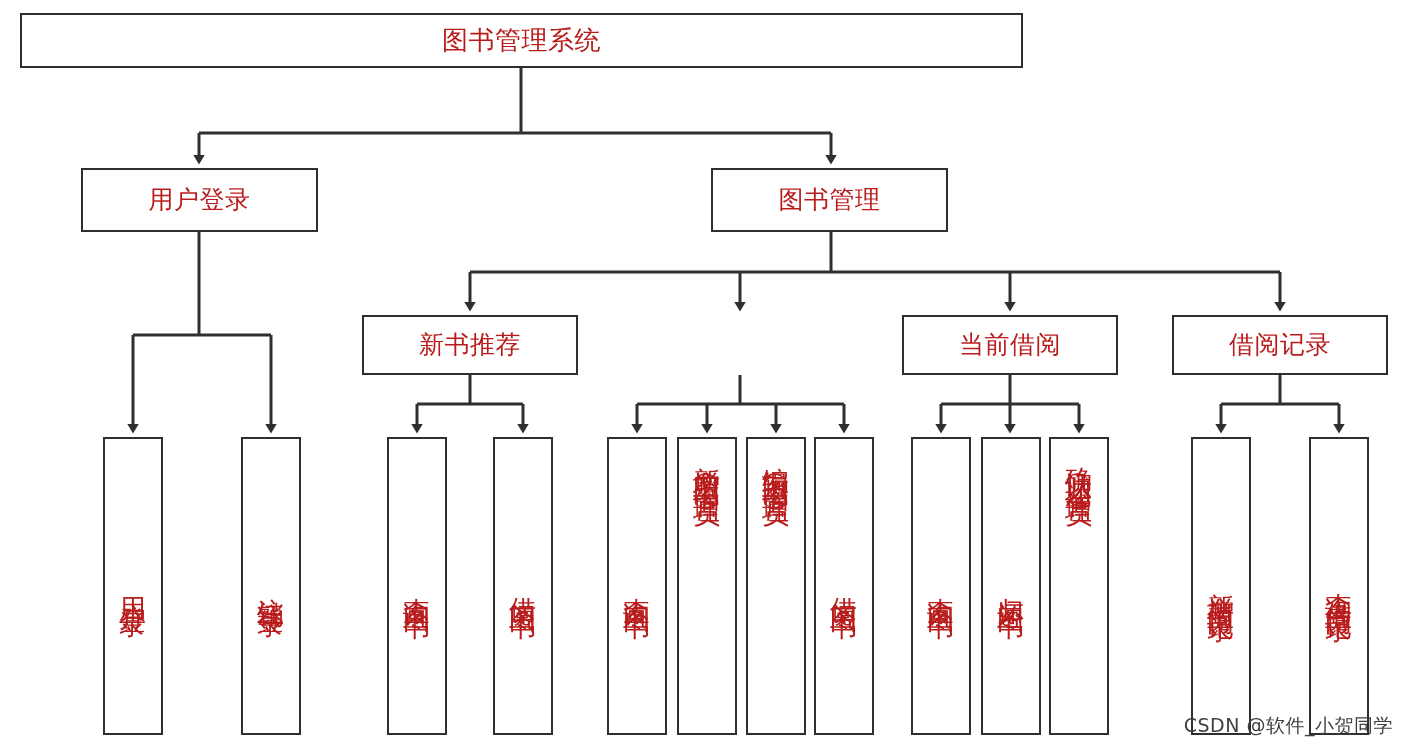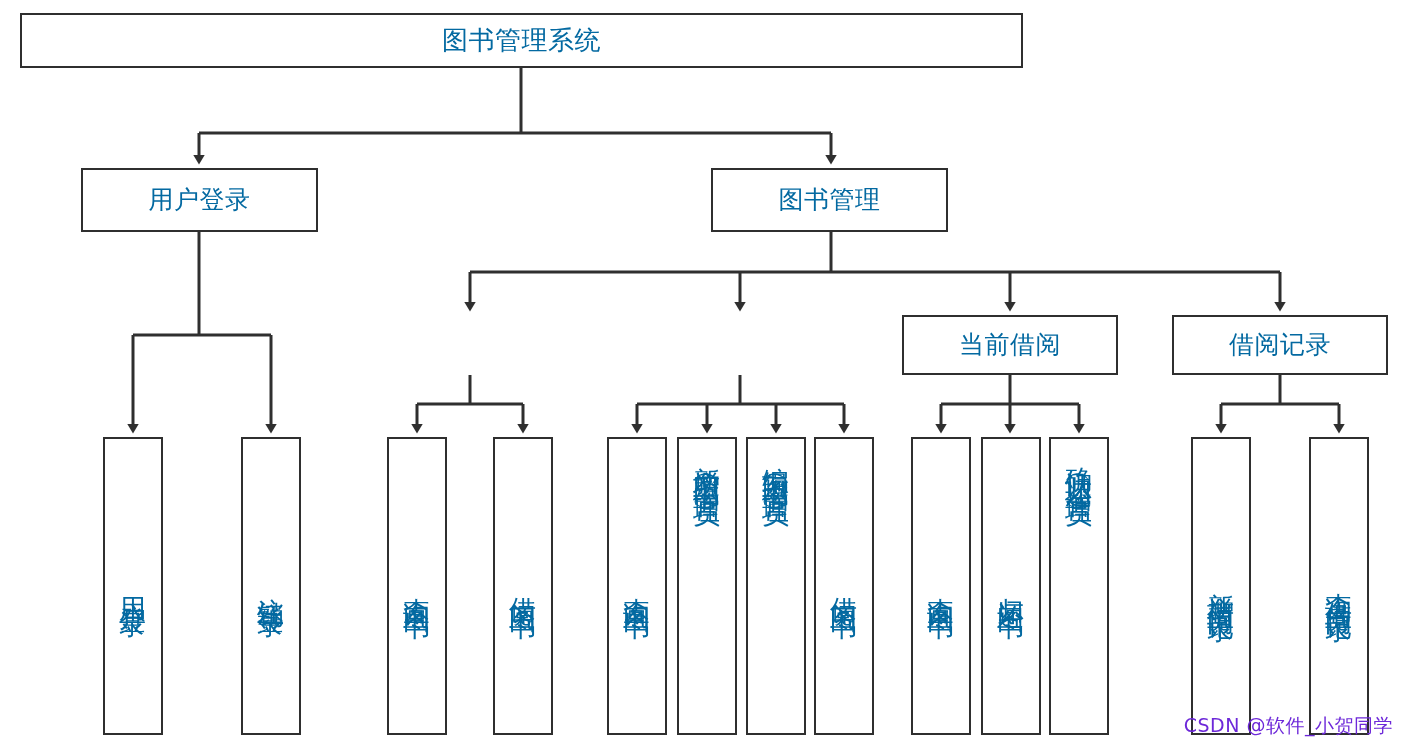--- a/index.html
+++ b/index.html
@@ -18,21 +18,21 @@
     overflow: hidden;
   }
   .node {
     position: absolute;
     box-sizing: border-box;
     border: 2px solid #2f2f2f;
     background: #ffffff;
     display: flex;
     align-items: center;
     justify-content: center;
-    color: #0369a1;
+    color: #b91c1c;
   }
   .node-label {
     display: block;
     text-align: center;
     line-height: 1.12;
     white-space: nowrap;
   }
   
   .node.horiz .node-label {
     font-size: 25px;
@@ -65,21 +65,21 @@
     top: 0;
     width: 1405px;
     height: 747px;
     pointer-events: none;
   }
   .watermark {
     position: absolute;
     right: 12px;
     bottom: 8px;
     font-size: 19px;
-    color: #6d28d9;
+    color: #404040;
     white-space: nowrap;
     letter-spacing: 0.5px;
   }
 </style>
 </head>
 <body>
 
 <div id="canvas">
 
   <svg class="edges" viewBox="0 0 1405 747" xmlns="http://www.w3.org/2000/svg">
@@ -136,20 +136,23 @@
     <span class="node-label">图书管理系统</span>
   </div>
 
   <div class="node horiz" style="left:81px; top:168px; width:237px; height:64px;">
     <span class="node-label">用户登录</span>
   </div>
   <div class="node horiz" style="left:711px; top:168px; width:237px; height:64px;font-family:Liberation Serif, serif;">
     <span class="node-label">图书管理</span>
   </div>
 
+  <div class="node horiz" style="left:362px; top:315px; width:216px; height:60px;">
+    <span class="node-label">新书推荐</span>
+  </div>
   <div class="node horiz" style="left:902px; top:315px; width:216px; height:60px;">
     <span class="node-label">当前借阅</span>
   </div>
   <div class="node horiz" style="left:1172px; top:315px; width:216px; height:60px;">
     <span class="node-label">借阅记录</span>
   </div>
 
   <div class="node vert centered" style="left:103px; top:437px; width:60px; height:298px;">
     <span class="node-label">用户登录</span>
   </div>

